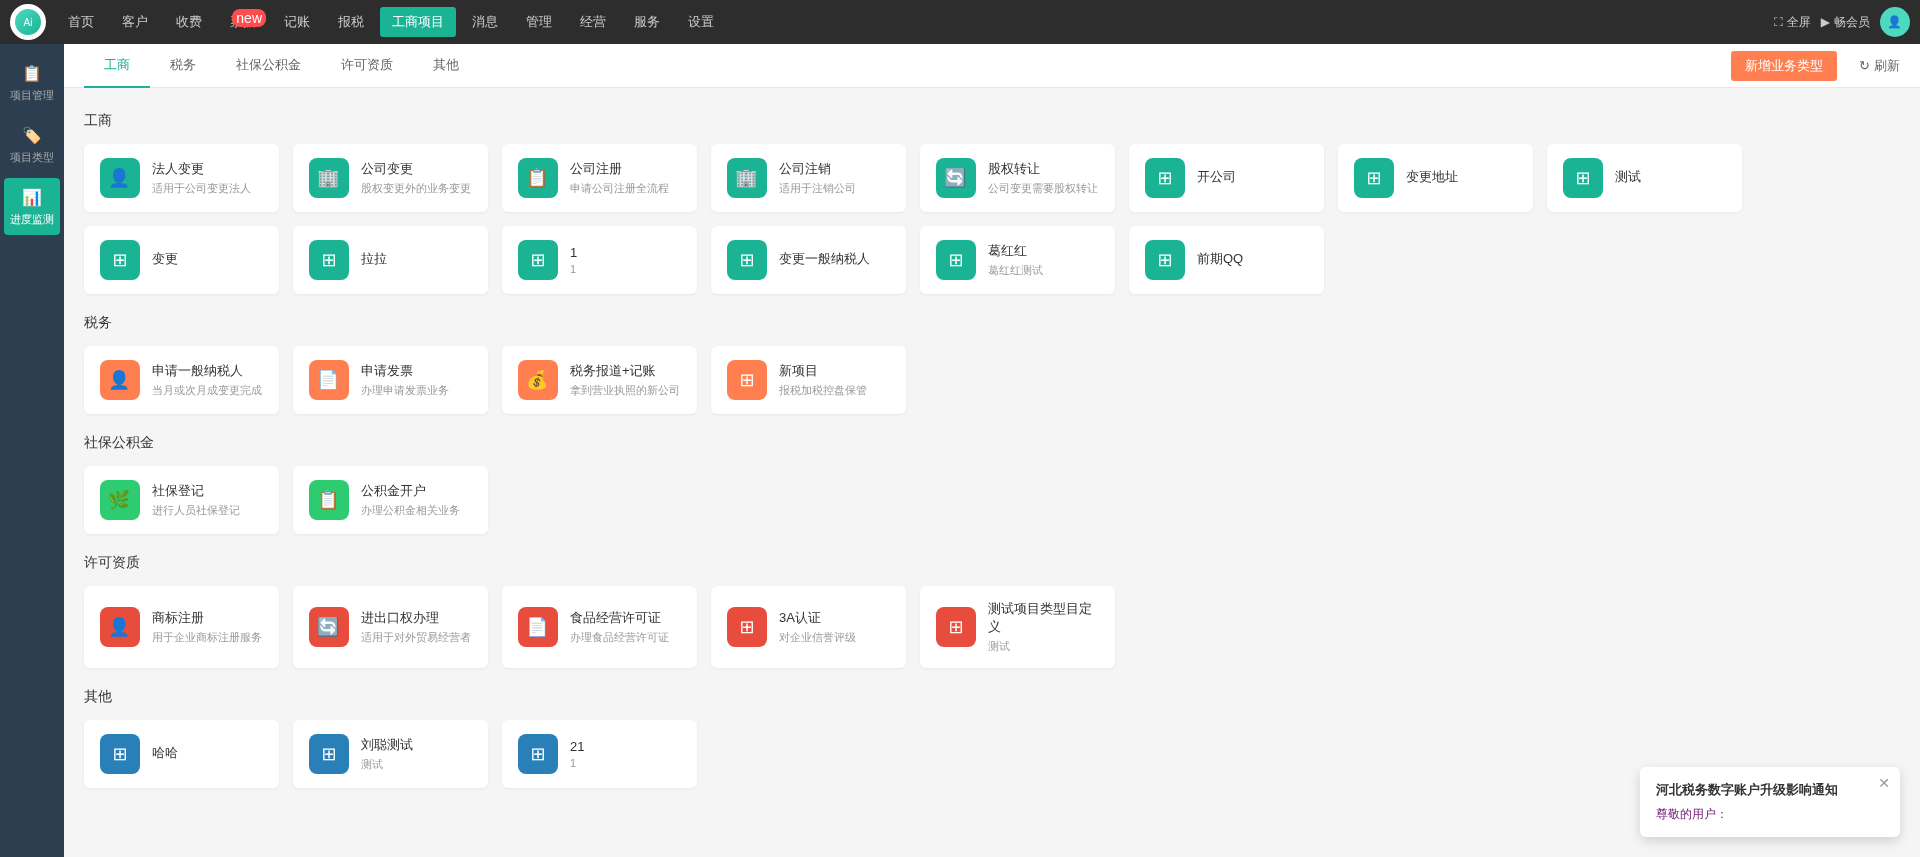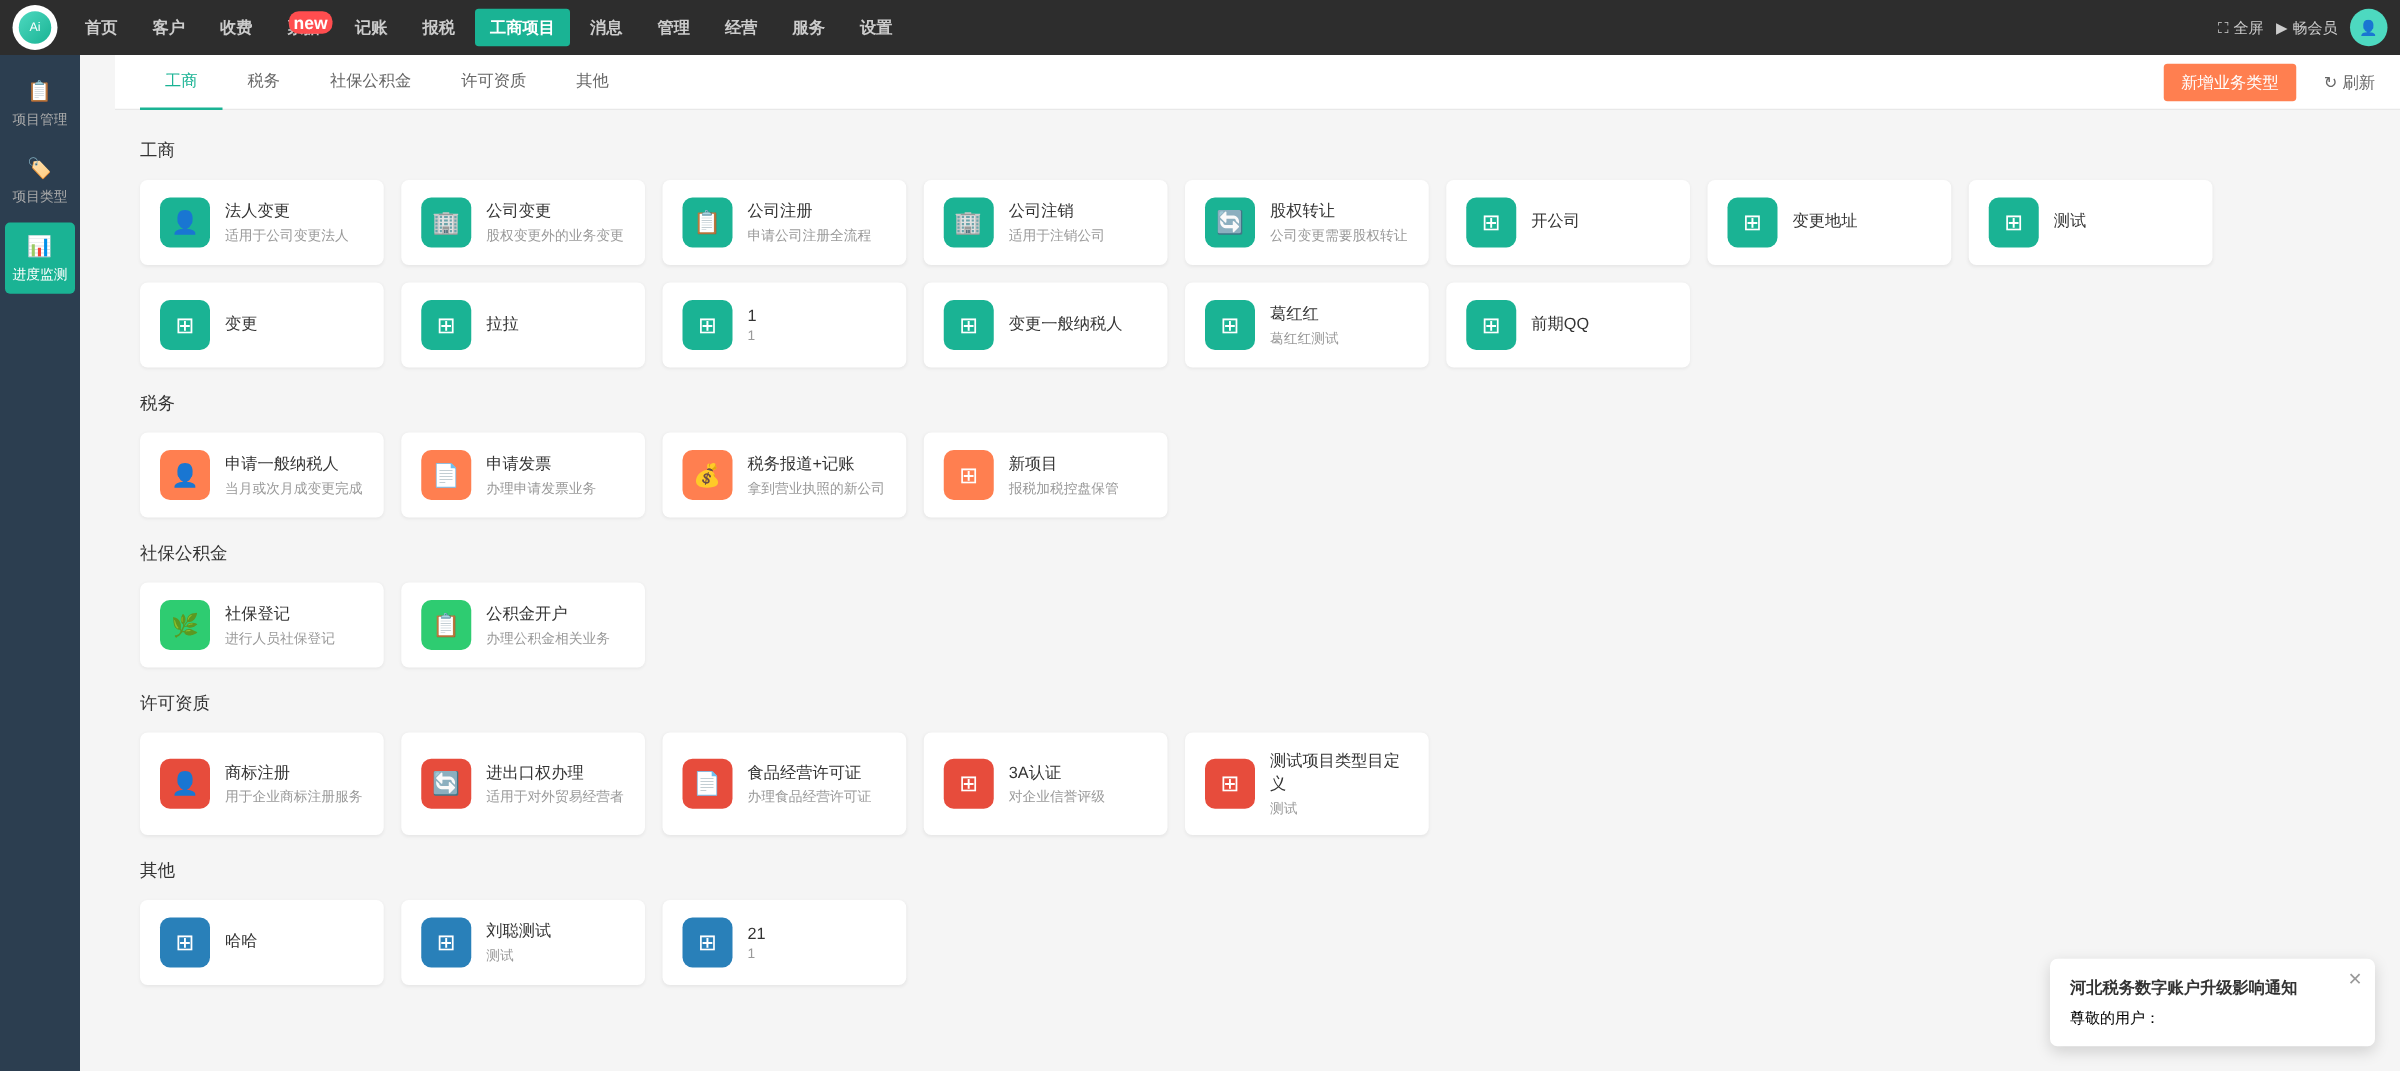--- a/index.html
+++ b/index.html
@@ -45,21 +45,20 @@
       gap: 4px;
     }
     .nav-item {
       color: #ccc;
       padding: 6px 12px;
       cursor: pointer;
       font-size: 13px;
       border-radius: 3px;
       position: relative;
       white-space: nowrap;
-      font-weight: bold;
     }
     .nav-item.active {
       background: #1ab394;
       color: #fff;
       border-radius: 3px;
     }
     .nav-badge {
       position: absolute;
       top: 2px;
       right: 2px;
@@ -139,21 +138,20 @@
       justify-content: center;
       font-size: 16px;
     }
 
     
     .content {
       flex: 1;
       display: flex;
       flex-direction: column;
       overflow: hidden;
-      margin-left: 28px;
     }
 
     
     .tab-bar {
       background: #fff;
       border-bottom: 1px solid #e8e8e8;
       display: flex;
       align-items: center;
       padding: 0 20px;
       height: 44px;
@@ -291,21 +289,21 @@
       color: #999;
       font-size: 14px;
     }
     .notif-title {
       font-size: 13px;
       color: #333;
       margin-bottom: 6px;
       font-weight: 700;
     }
     .notif-content {
-      color: #000000;
+      color: #701a75;
       line-height: 1.5;
     }
   </style>
 </head>
 <body>
 
 <div class="top-nav">
   <div class="logo">
     <div class="logo-inner">Ai</div>
   </div>

